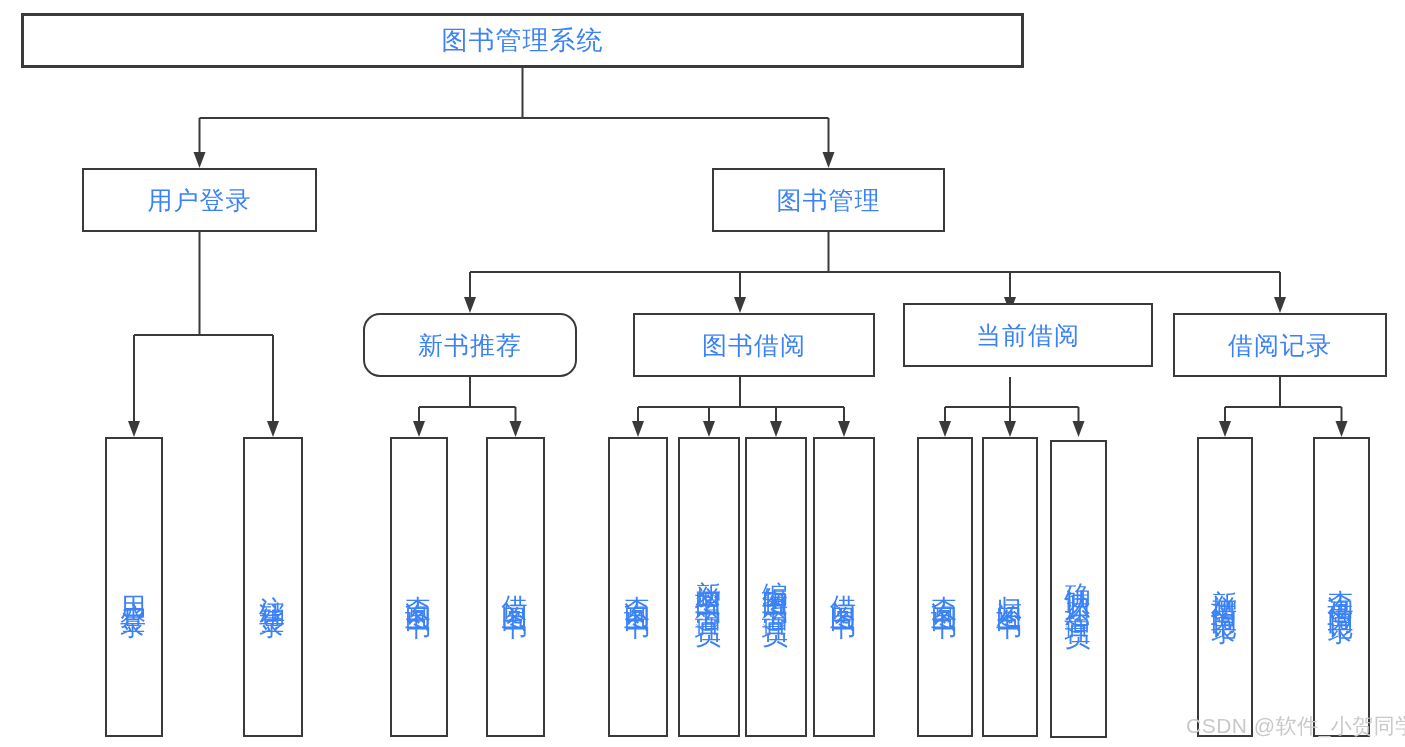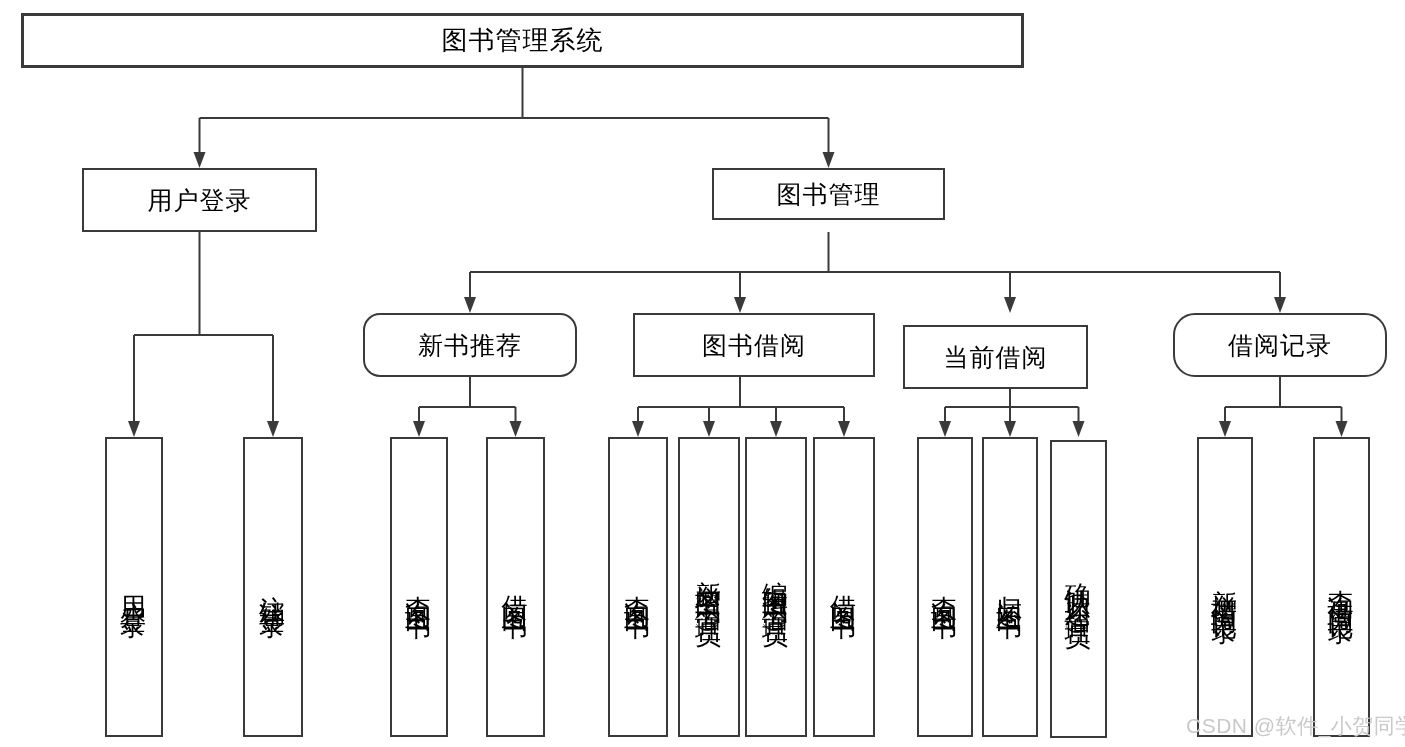--- a/index.html
+++ b/index.html
@@ -19,21 +19,21 @@
     z-index: 1;
   }
   .box {
     position: absolute;
     background: #ffffff;
     border: 2px solid #3a3a3a;
     display: flex;
     align-items: center;
     justify-content: center;
     font-size: 25px;
-    color: #000000;
+    color: #3b82f6;
     letter-spacing: 1px;
     z-index: 2;
     white-space: nowrap;
   }
   .root { border-width: 3px; font-size: 26px; }
   .vbox {
     writing-mode: vertical-rl;
     text-orientation: mixed;
     font-size: 26px;
     letter-spacing: 6px;
@@ -90,26 +90,26 @@
       <polygon points="1004,421 1016,421 1010,437"></polygon>
       <polygon points="1072.5,421 1084.5,421 1078.5,437"></polygon>
       <polygon points="1219,421 1231,421 1225,437"></polygon>
       <polygon points="1335.5,421 1347.5,421 1341.5,437"></polygon>
     </g>
   </svg>
 
   <div class="box root" style="left:21px; top:13px; width:1003px; height:55px;">图书管理系统</div>
 
   <div class="box" style="left:82px; top:168px; width:235px; height:64px;">用户登录</div>
-  <div class="box" style="left:712px; top:168px; width:233px; height:52px;">图书管理</div>
+  <div class="box" style="left:712px; top:168px; width:233px; height:64px;">图书管理</div>
 
   <div class="box" style="left:363px; top:313px; width:214px; height:64px;border-radius:17px;">新书推荐</div>
   <div class="box" style="left:633px; top:313px; width:242px; height:64px;">图书借阅</div>
-  <div class="box" style="left:903px; top:325px; width:185px; height:64px;">当前借阅</div>
-  <div class="box" style="left:1173px; top:313px; width:214px; height:64px;border-radius:22px;">借阅记录</div>
+  <div class="box" style="left:903px; top:303px; width:250px; height:64px;">当前借阅</div>
+  <div class="box" style="left:1173px; top:313px; width:214px; height:64px;">借阅记录</div>
 
   <div class="box vbox" style="left:105px; top:437px; width:58px; height:300px;">用户登录</div>
   <div class="box vbox" style="left:243px; top:437px; width:60px; height:300px;">注销登录</div>
 
   <div class="box vbox" style="left:390px; top:437px; width:58px; height:300px;">查询图书</div>
   <div class="box vbox" style="left:486px; top:437px; width:59px; height:300px;">借阅图书</div>
 
   <div class="box vbox" style="left:608px; top:437px; width:60px; height:300px;">查询图书</div>
   <div class="box vbox" style="left:678px; top:437px; width:62px; height:300px;">新增图书（管理员）</div>
   <div class="box vbox" style="left:745px; top:437px; width:62px; height:300px;">编辑图书（管理员）</div>

